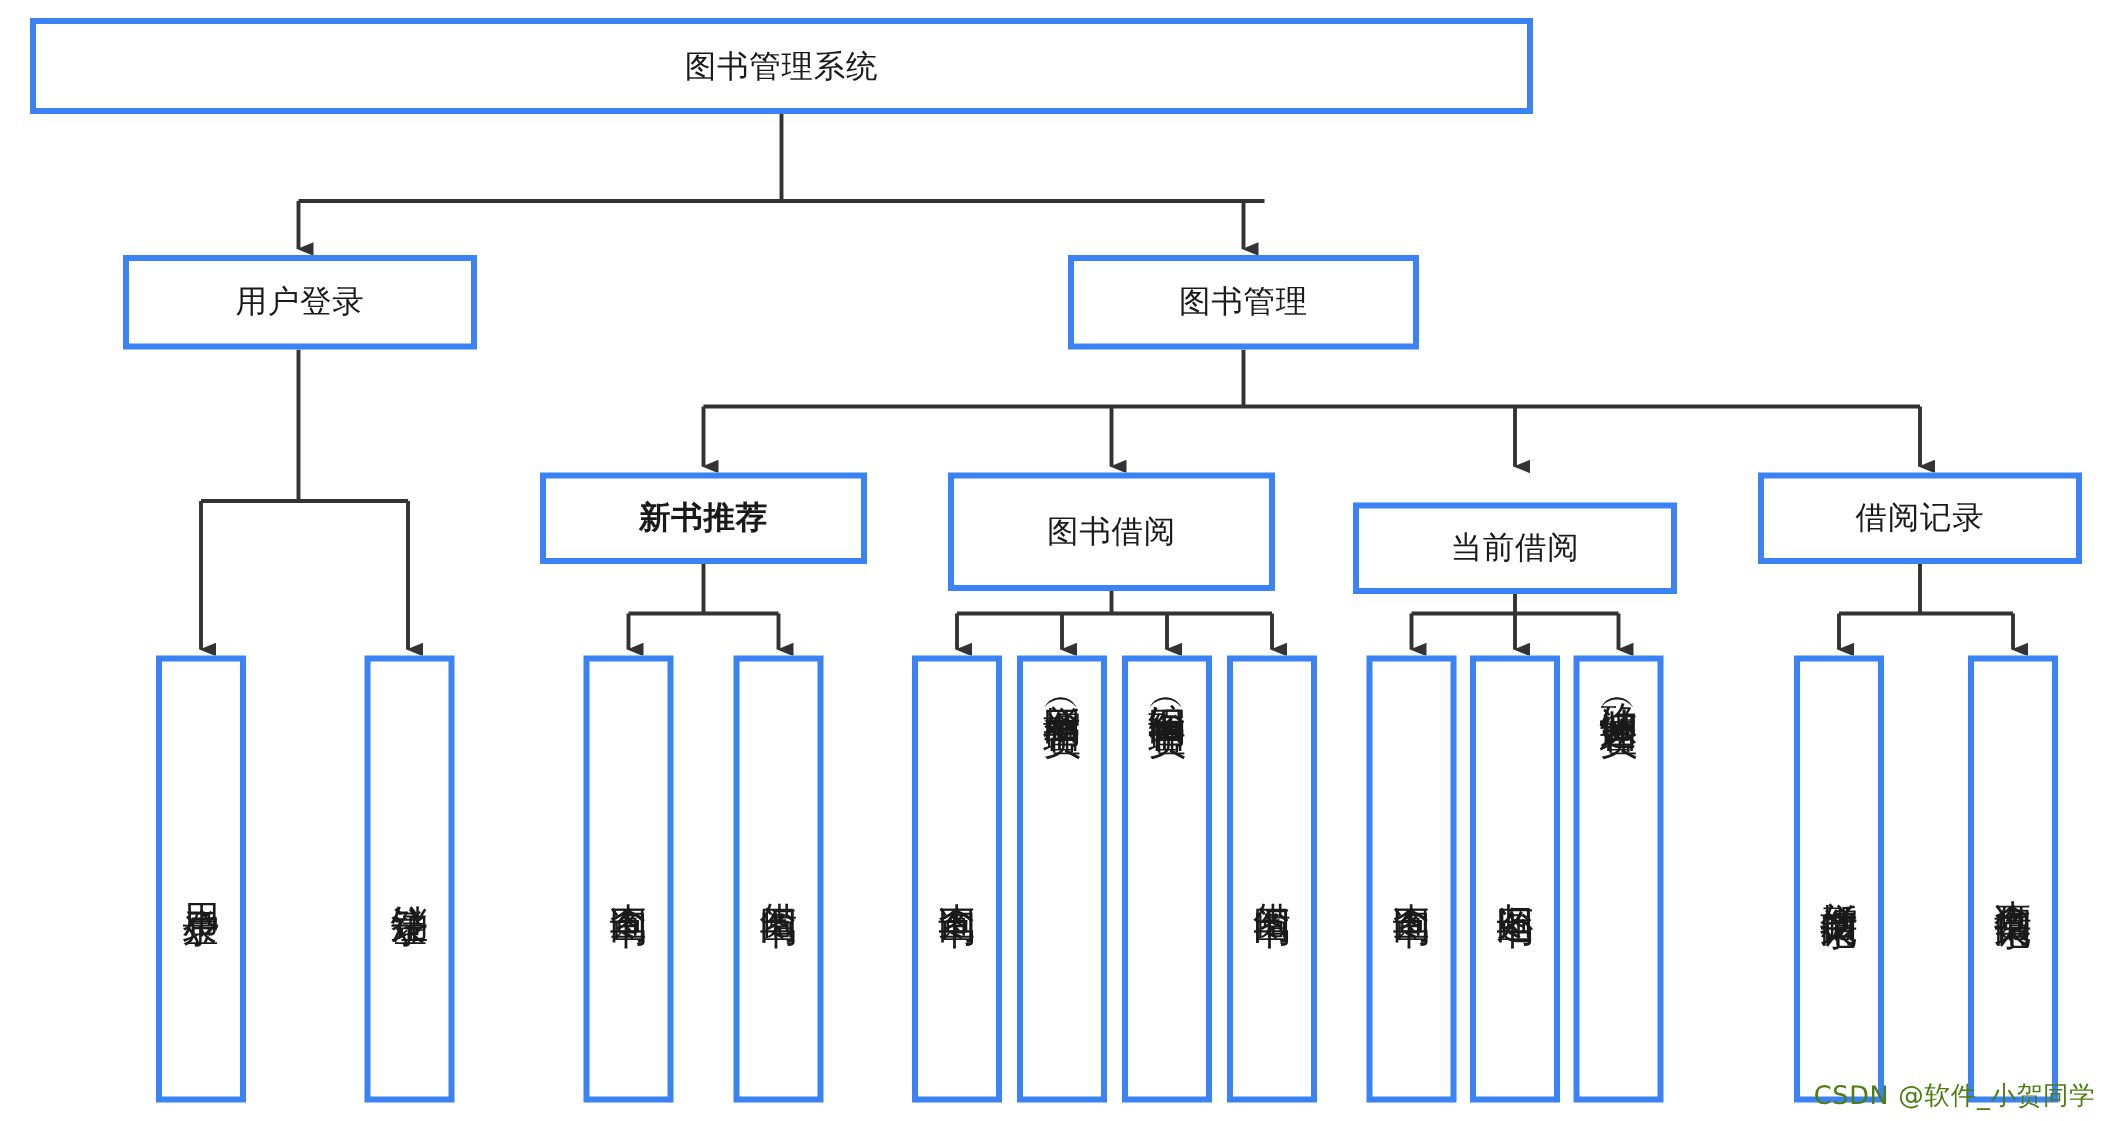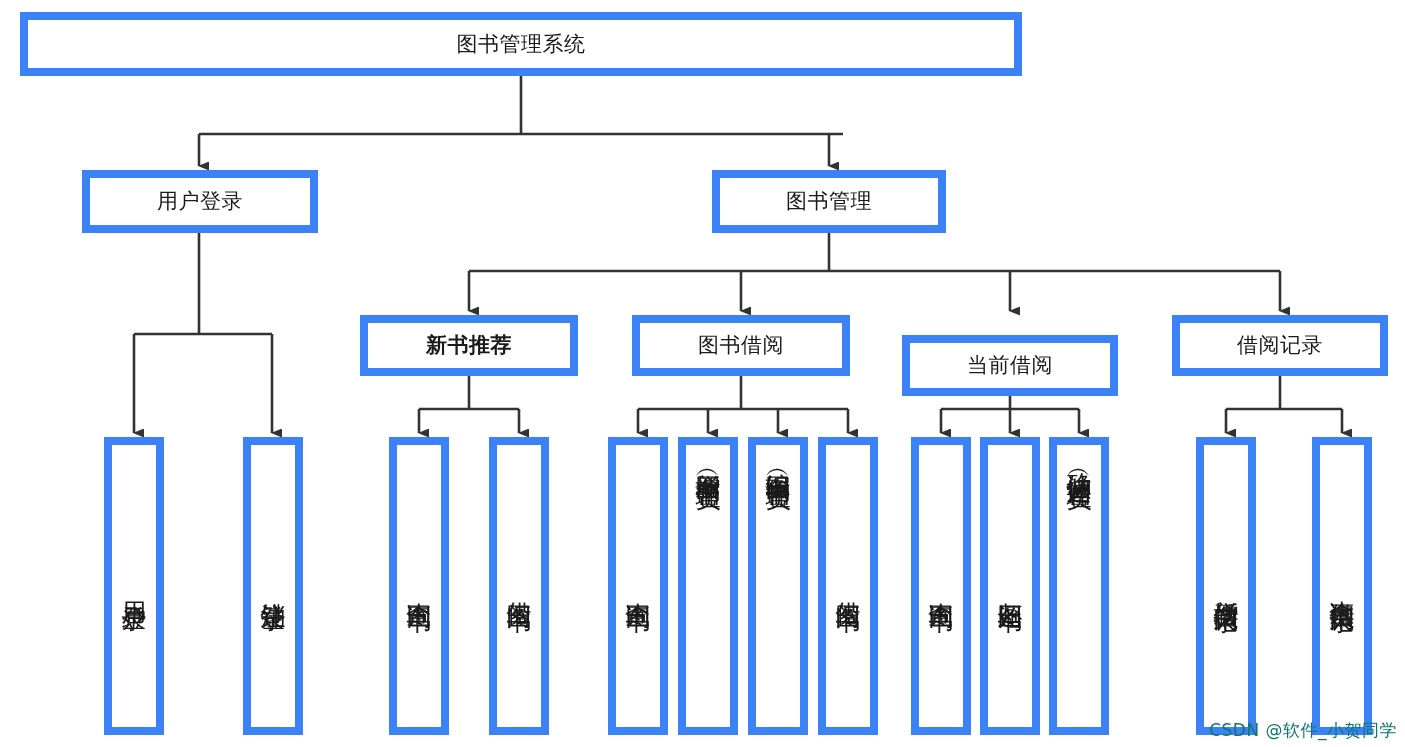--- a/index.html
+++ b/index.html
@@ -23,21 +23,21 @@
     left: 0;
     top: 0;
     width: 1405px;
     height: 747px;
     pointer-events: none;
   }
   .node {
     position: absolute;
     box-sizing: border-box;
     background: #ffffff;
-    border: 8px solid #3b82f6;
+    border: 4px solid #3b82f6;
     display: flex;
     align-items: center;
     justify-content: center;
     color: #1a1a1a;
   }
   .node .label {
     display: block;
     text-align: center;
     line-height: 1.15;
     letter-spacing: 0.5px;
@@ -60,21 +60,21 @@
   }
   .node.vertical.centered {
     align-items: center;
     padding-top: 0;
   }
   .watermark {
     position: absolute;
     right: 8px;
     bottom: 5px;
     font-size: 17px;
-    color: #0f766e;
+    color: #4d7c0f;
     white-space: nowrap;
     letter-spacing: 0.5px;
   }
 </style>
 </head>
 <body>
 
 <div id="diagram-root">
 
   <svg id="edge-layer" viewBox="0 0 1405 747" width="1405" height="747" xmlns="http://www.w3.org/2000/svg">
@@ -134,21 +134,21 @@
   <div class="node horizontal" style="left:82px; top:170px; width:236px; height:63px;">
     <span class="label">用户登录</span>
   </div>
   <div class="node horizontal" style="left:712px; top:170px; width:234px; height:63px;">
     <span class="label">图书管理</span>
   </div>
 
   <div class="node horizontal" style="left:360px; top:315px; width:218px; height:61px;font-weight:bold;">
     <span class="label">新书推荐</span>
   </div>
-  <div class="node horizontal" style="left:632px; top:315px; width:218px; height:61px;">
+  <div class="node horizontal" style="left:632px; top:315px; width:218px; height:79px;">
     <span class="label">图书借阅</span>
   </div>
   <div class="node horizontal" style="left:902px; top:315px; width:216px; height:61px;margin-top:20px;">
     <span class="label">当前借阅</span>
   </div>
   <div class="node horizontal" style="left:1172px; top:315px; width:216px; height:61px;">
     <span class="label">借阅记录</span>
   </div>
 
   <div class="node vertical centered" style="left:104px; top:437px; width:60px; height:298px;">

